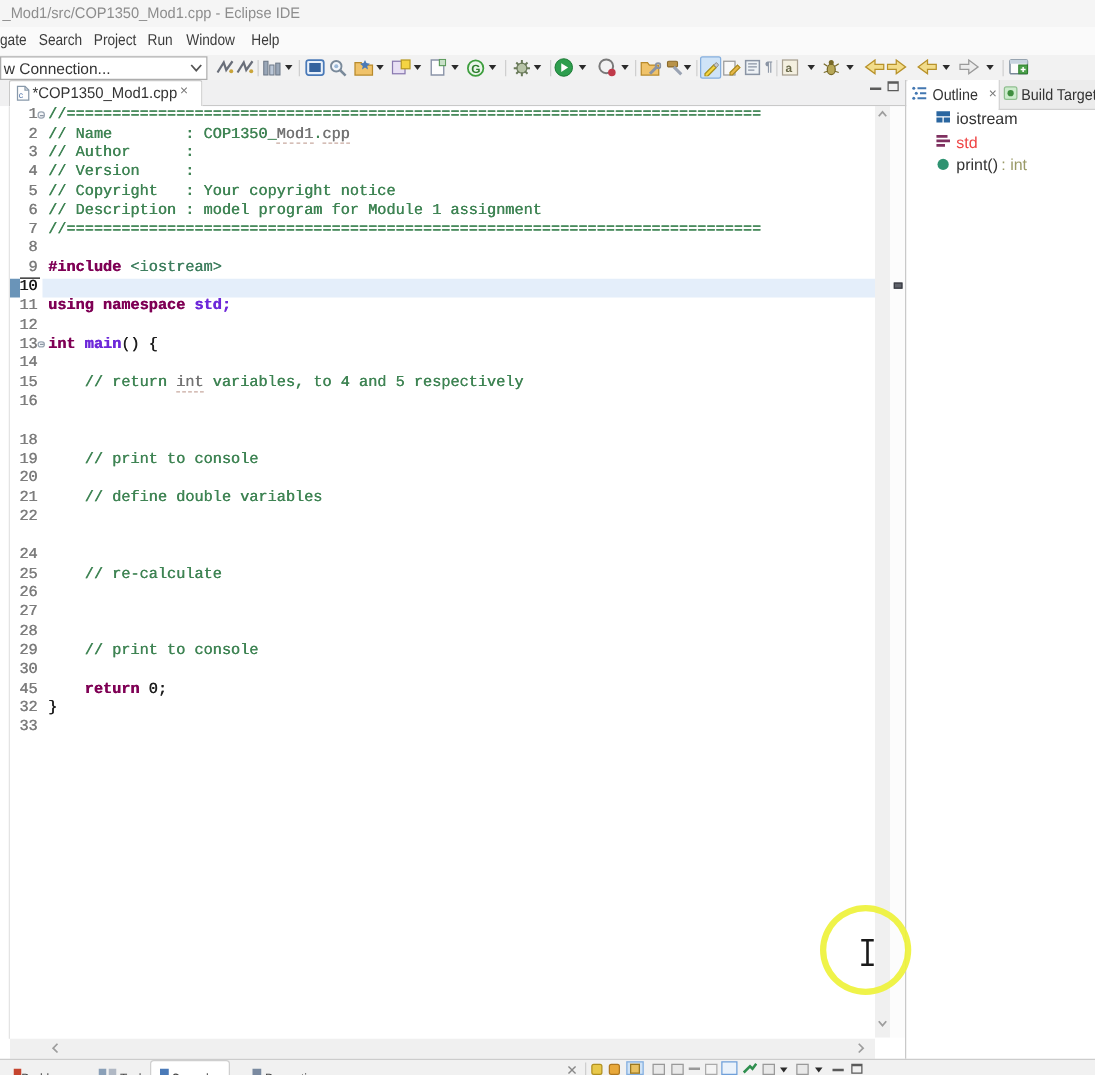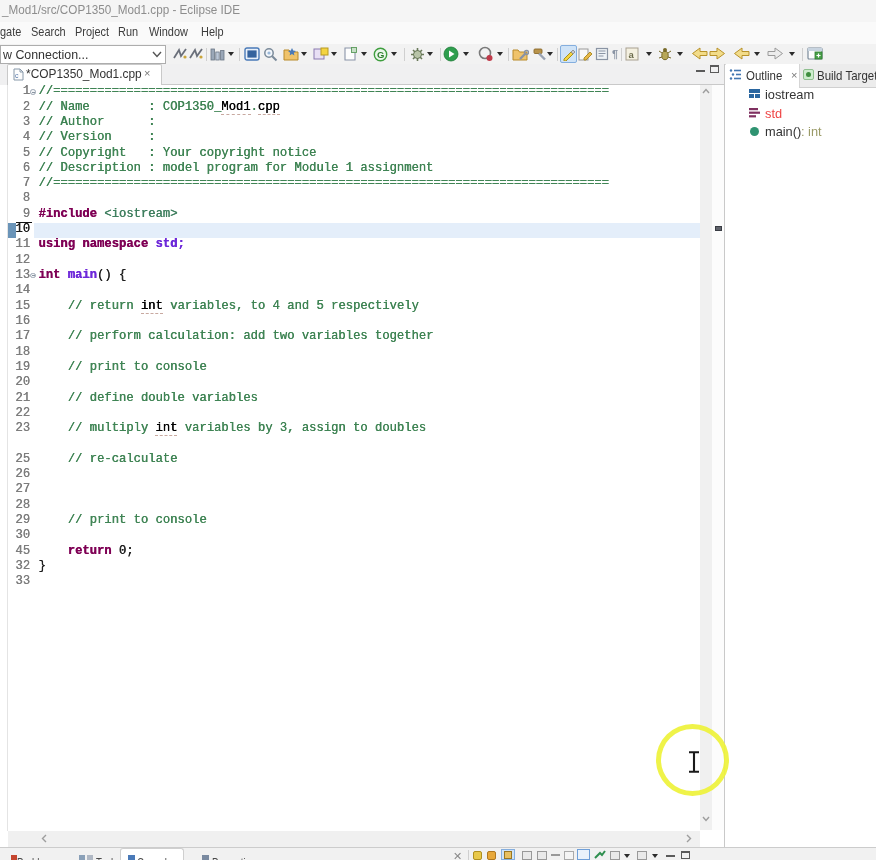--- a/index.html
+++ b/index.html
@@ -18,21 +18,21 @@
 #editor{left:0;top:85px;width:700px;height:746px;background:#fff}
 .ln-row{position:absolute;left:0;height:15.31px;width:700px;font:12.2px/15.31px "Liberation Mono",monospace;white-space:pre;text-shadow:0.35px 0 0 currentColor}
 .ln{position:absolute;left:0;width:30px;text-align:right;color:#7d7d7d}
 .ln.cur{color:#1a1a1a}
 .code{position:absolute;left:38.4px}
 .c{color:#3f8454}
 .k{color:#7f0055;font-weight:bold}
 .p{color:#1e1e1e}
 .pb{color:#6d28d9;font-weight:bold}
 .inc{color:#3f7f5f}
-.cu{color:#000000;border-bottom:1px dashed #c8a9a0}
+.cu{color:#737373;border-bottom:1px dashed #c8a9a0}
 </style></head><body>
 <div id="stage">
   <div class="abs" id="titlebar"></div>
   <div class="abs" id="titletext">_Mod1/src/COP1350_Mod1.cpp - Eclipse IDE</div>
   <div class="abs" id="menubar"></div>
   <div class="abs mi" style="left:0">gate</div>
   <div class="abs mi" style="left:31px">Search</div>
   <div class="abs mi" style="left:74.5px">Project</div>
   <div class="abs mi" style="left:117.5px">Run</div>
   <div class="abs mi" style="left:148.5px">Window</div>
@@ -197,27 +197,26 @@
 <div class="ln-row" style="top:176.16px"><span class="ln">7</span><span class="code"><span class="c">//============================================================================</span></span></div>
 <div class="ln-row" style="top:191.47px"><span class="ln">8</span><span class="code"></span></div>
 <div class="ln-row" style="top:206.78px"><span class="ln">9</span><span class="code"><span class="k">#include</span><span class="p"> </span><span class="inc">&lt;iostream&gt;</span></span></div>
 <div class="ln-row" style="top:222.09px"><span class="ln cur">10</span><span class="code"></span></div>
 <div class="ln-row" style="top:237.40px"><span class="ln">11</span><span class="code"><span class="k">using</span><span class="p"> </span><span class="k">namespace</span><span class="pb"> std;</span></span></div>
 <div class="ln-row" style="top:252.71px"><span class="ln">12</span><span class="code"></span></div>
 <div class="ln-row" style="top:268.02px"><span class="ln">13</span><span class="code"><span class="k">int</span><span class="pb"> main</span><span class="p">() {</span></span></div>
 <div class="ln-row" style="top:283.33px"><span class="ln">14</span><span class="code"></span></div>
 <div class="ln-row" style="top:298.64px"><span class="ln">15</span><span class="code"><span class="p">    </span><span class="c">// return </span><span class="cu">int</span><span class="c"> variables, to 4 and 5 respectively</span></span></div>
 <div class="ln-row" style="top:313.95px"><span class="ln">16</span><span class="code"></span></div>
-<div class="ln-row" style="top:329.26px"><span class="ln">17</span><span class="code"><span class="p">    </span><span class="c">// perform calculation: add two variables together</span></span></div>
 <div class="ln-row" style="top:344.57px"><span class="ln">18</span><span class="code"></span></div>
 <div class="ln-row" style="top:359.88px"><span class="ln">19</span><span class="code"><span class="p">    </span><span class="c">// print to console</span></span></div>
 <div class="ln-row" style="top:375.19px"><span class="ln">20</span><span class="code"></span></div>
 <div class="ln-row" style="top:390.50px"><span class="ln">21</span><span class="code"><span class="p">    </span><span class="c">// define double variables</span></span></div>
 <div class="ln-row" style="top:405.81px"><span class="ln">22</span><span class="code"></span></div>
-<div class="ln-row" style="top:421.12px"><span class="ln">23</span><span class="code"><span class="p">    </span><span class="c">// multiply </span><span class="cu">int</span><span class="c"> variables by 3, assign to doubles</span></span></div>
+<div class="ln-row" style="top:436.43px"><span class="ln">24</span><span class="code"></span></div>
 <div class="ln-row" style="top:451.74px"><span class="ln">25</span><span class="code"><span class="p">    </span><span class="c">// re-calculate</span></span></div>
 <div class="ln-row" style="top:467.05px"><span class="ln">26</span><span class="code"></span></div>
 <div class="ln-row" style="top:482.36px"><span class="ln">27</span><span class="code"><span class="p">    </span></span></div>
 <div class="ln-row" style="top:497.67px"><span class="ln">28</span><span class="code"></span></div>
 <div class="ln-row" style="top:512.98px"><span class="ln">29</span><span class="code"><span class="p">    </span><span class="c">// print to console</span></span></div>
 <div class="ln-row" style="top:528.29px"><span class="ln">30</span><span class="code"></span></div>
 <div class="ln-row" style="top:543.60px"><span class="ln">45</span><span class="code"><span class="p">    </span><span class="k">return</span><span class="p"> 0;</span></span></div>
 <div class="ln-row" style="top:558.91px"><span class="ln">32</span><span class="code"><span class="p">}</span></span></div>
 <div class="ln-row" style="top:574.22px"><span class="ln">33</span><span class="code"></span></div>
   <div class="abs" style="left:30.4px;top:89.2px;width:5.6px;height:5.6px;border:1px solid #9aa5b2;border-radius:50%;background:#f4f6f8"></div>
@@ -275,21 +274,21 @@
   <div class="abs" style="left:765px;top:87px;font-size:12.8px;color:#333">iostream</div>
   <svg class="abs" style="left:749px;top:107px" width="11" height="11" viewBox="0 0 11 11">
       <g fill="#7f3060">
         <rect x="0" y="1" width="9" height="2.2"></rect>
         <rect x="0" y="4.6" width="11" height="2.2"></rect>
         <rect x="0" y="8.2" width="7" height="2.2"></rect>
       </g>
     </svg>
   <div class="abs" style="left:765px;top:105.5px;font-size:12.8px;color:#ef4444">std</div>
   <div class="abs" style="left:750px;top:127px;width:9px;height:9px;background:#2f9371;border-radius:50%"></div>
-  <div class="abs" style="left:765px;top:124px;font-size:12.8px;color:#333">main()</div>
+  <div class="abs" style="left:765px;top:124px;font-size:12.8px;color:#333">print()</div>
   <div class="abs" style="left:801px;top:124px;font-size:12.8px;color:#9a9a67">: int</div>
 
   <div class="abs" style="left:0;top:847px;width:876px;height:1px;background:#cccccc"></div>
   <div class="abs" style="left:0;top:848px;width:876px;height:12px;background:#f1f1f1"></div>
   <div class="abs" style="left:120px;top:848px;width:64px;height:12px;background:#fff;border:1px solid #cfcfcf;border-bottom:none;border-radius:3px 3px 0 0"></div>
   <div class="abs" style="left:11px;top:855px;width:6px;height:5px;background:#c5452f"></div>
   <div class="abs" style="left:17px;top:856px;font-size:12px;color:#4a4a4a;transform:scaleX(0.8);transform-origin:0 0">Problems</div>
   <div class="abs" style="left:79px;top:855px;width:6px;height:5px;background:#8aa0b8"></div>
     <div class="abs" style="left:87px;top:855px;width:6px;height:5px;background:#b0b8c4"></div>
   <div class="abs" style="left:96px;top:856px;font-size:12px;color:#4a4a4a;transform:scaleX(0.8);transform-origin:0 0">Tasks</div>

